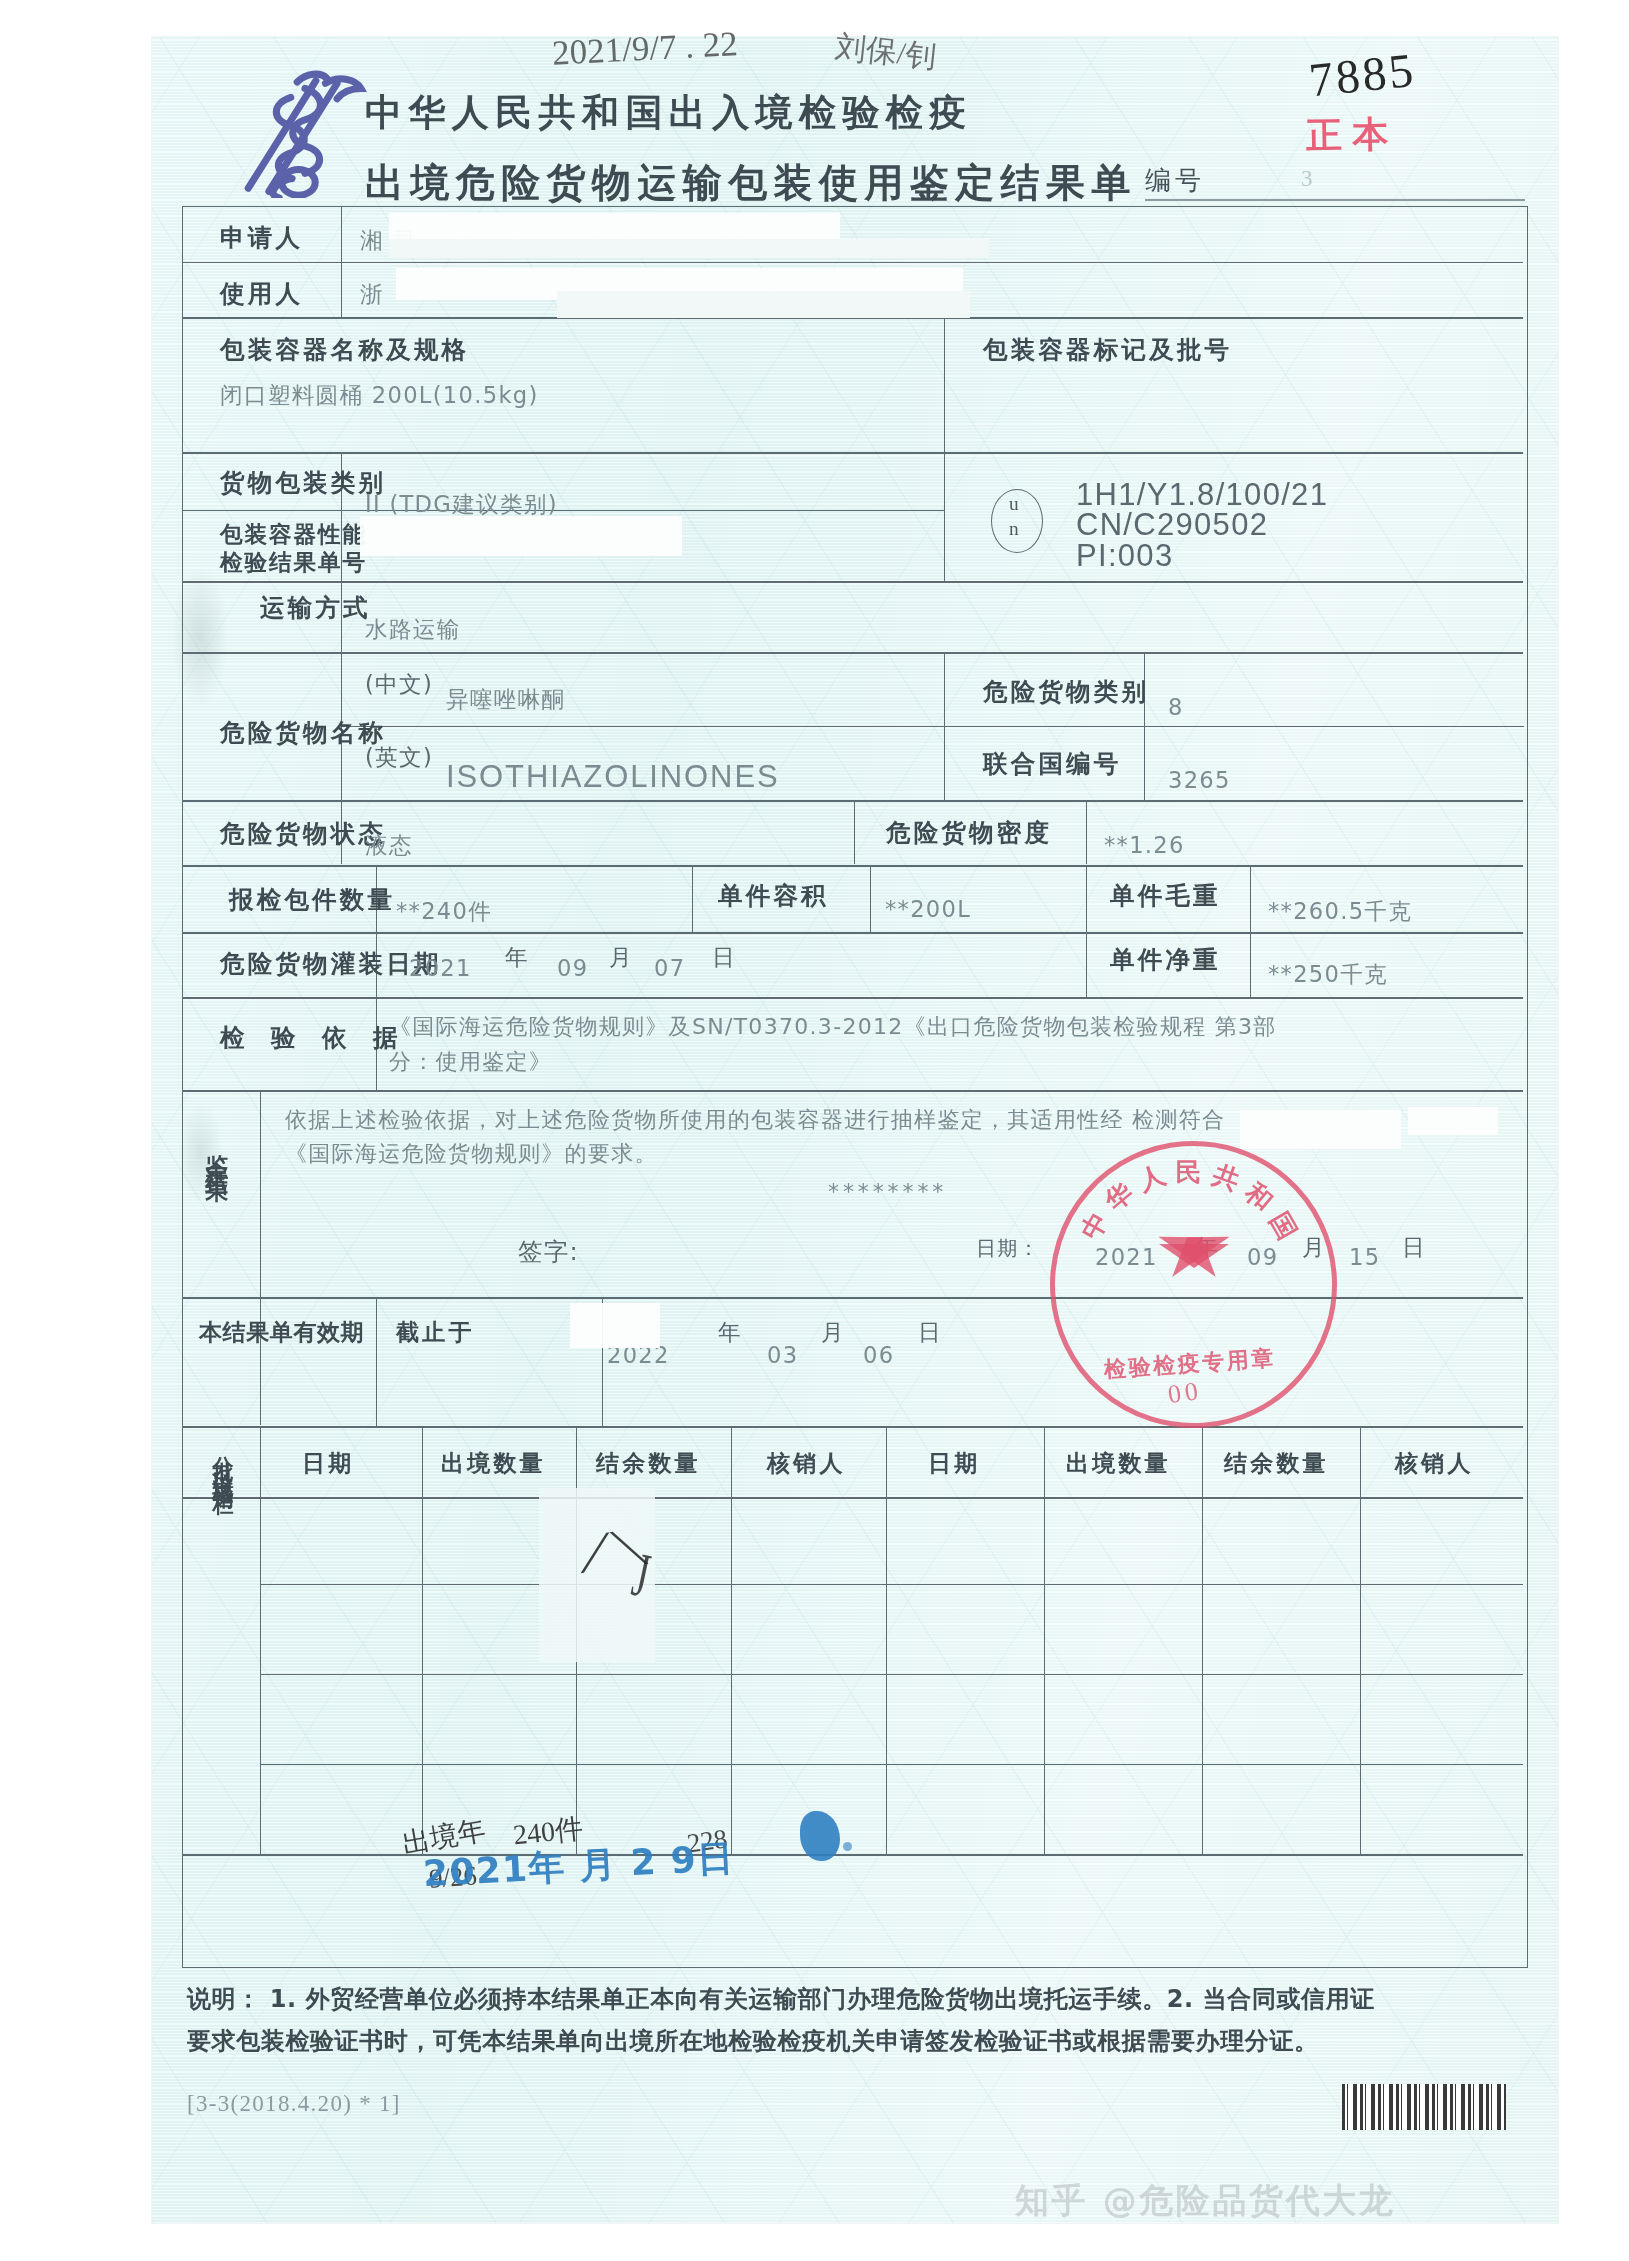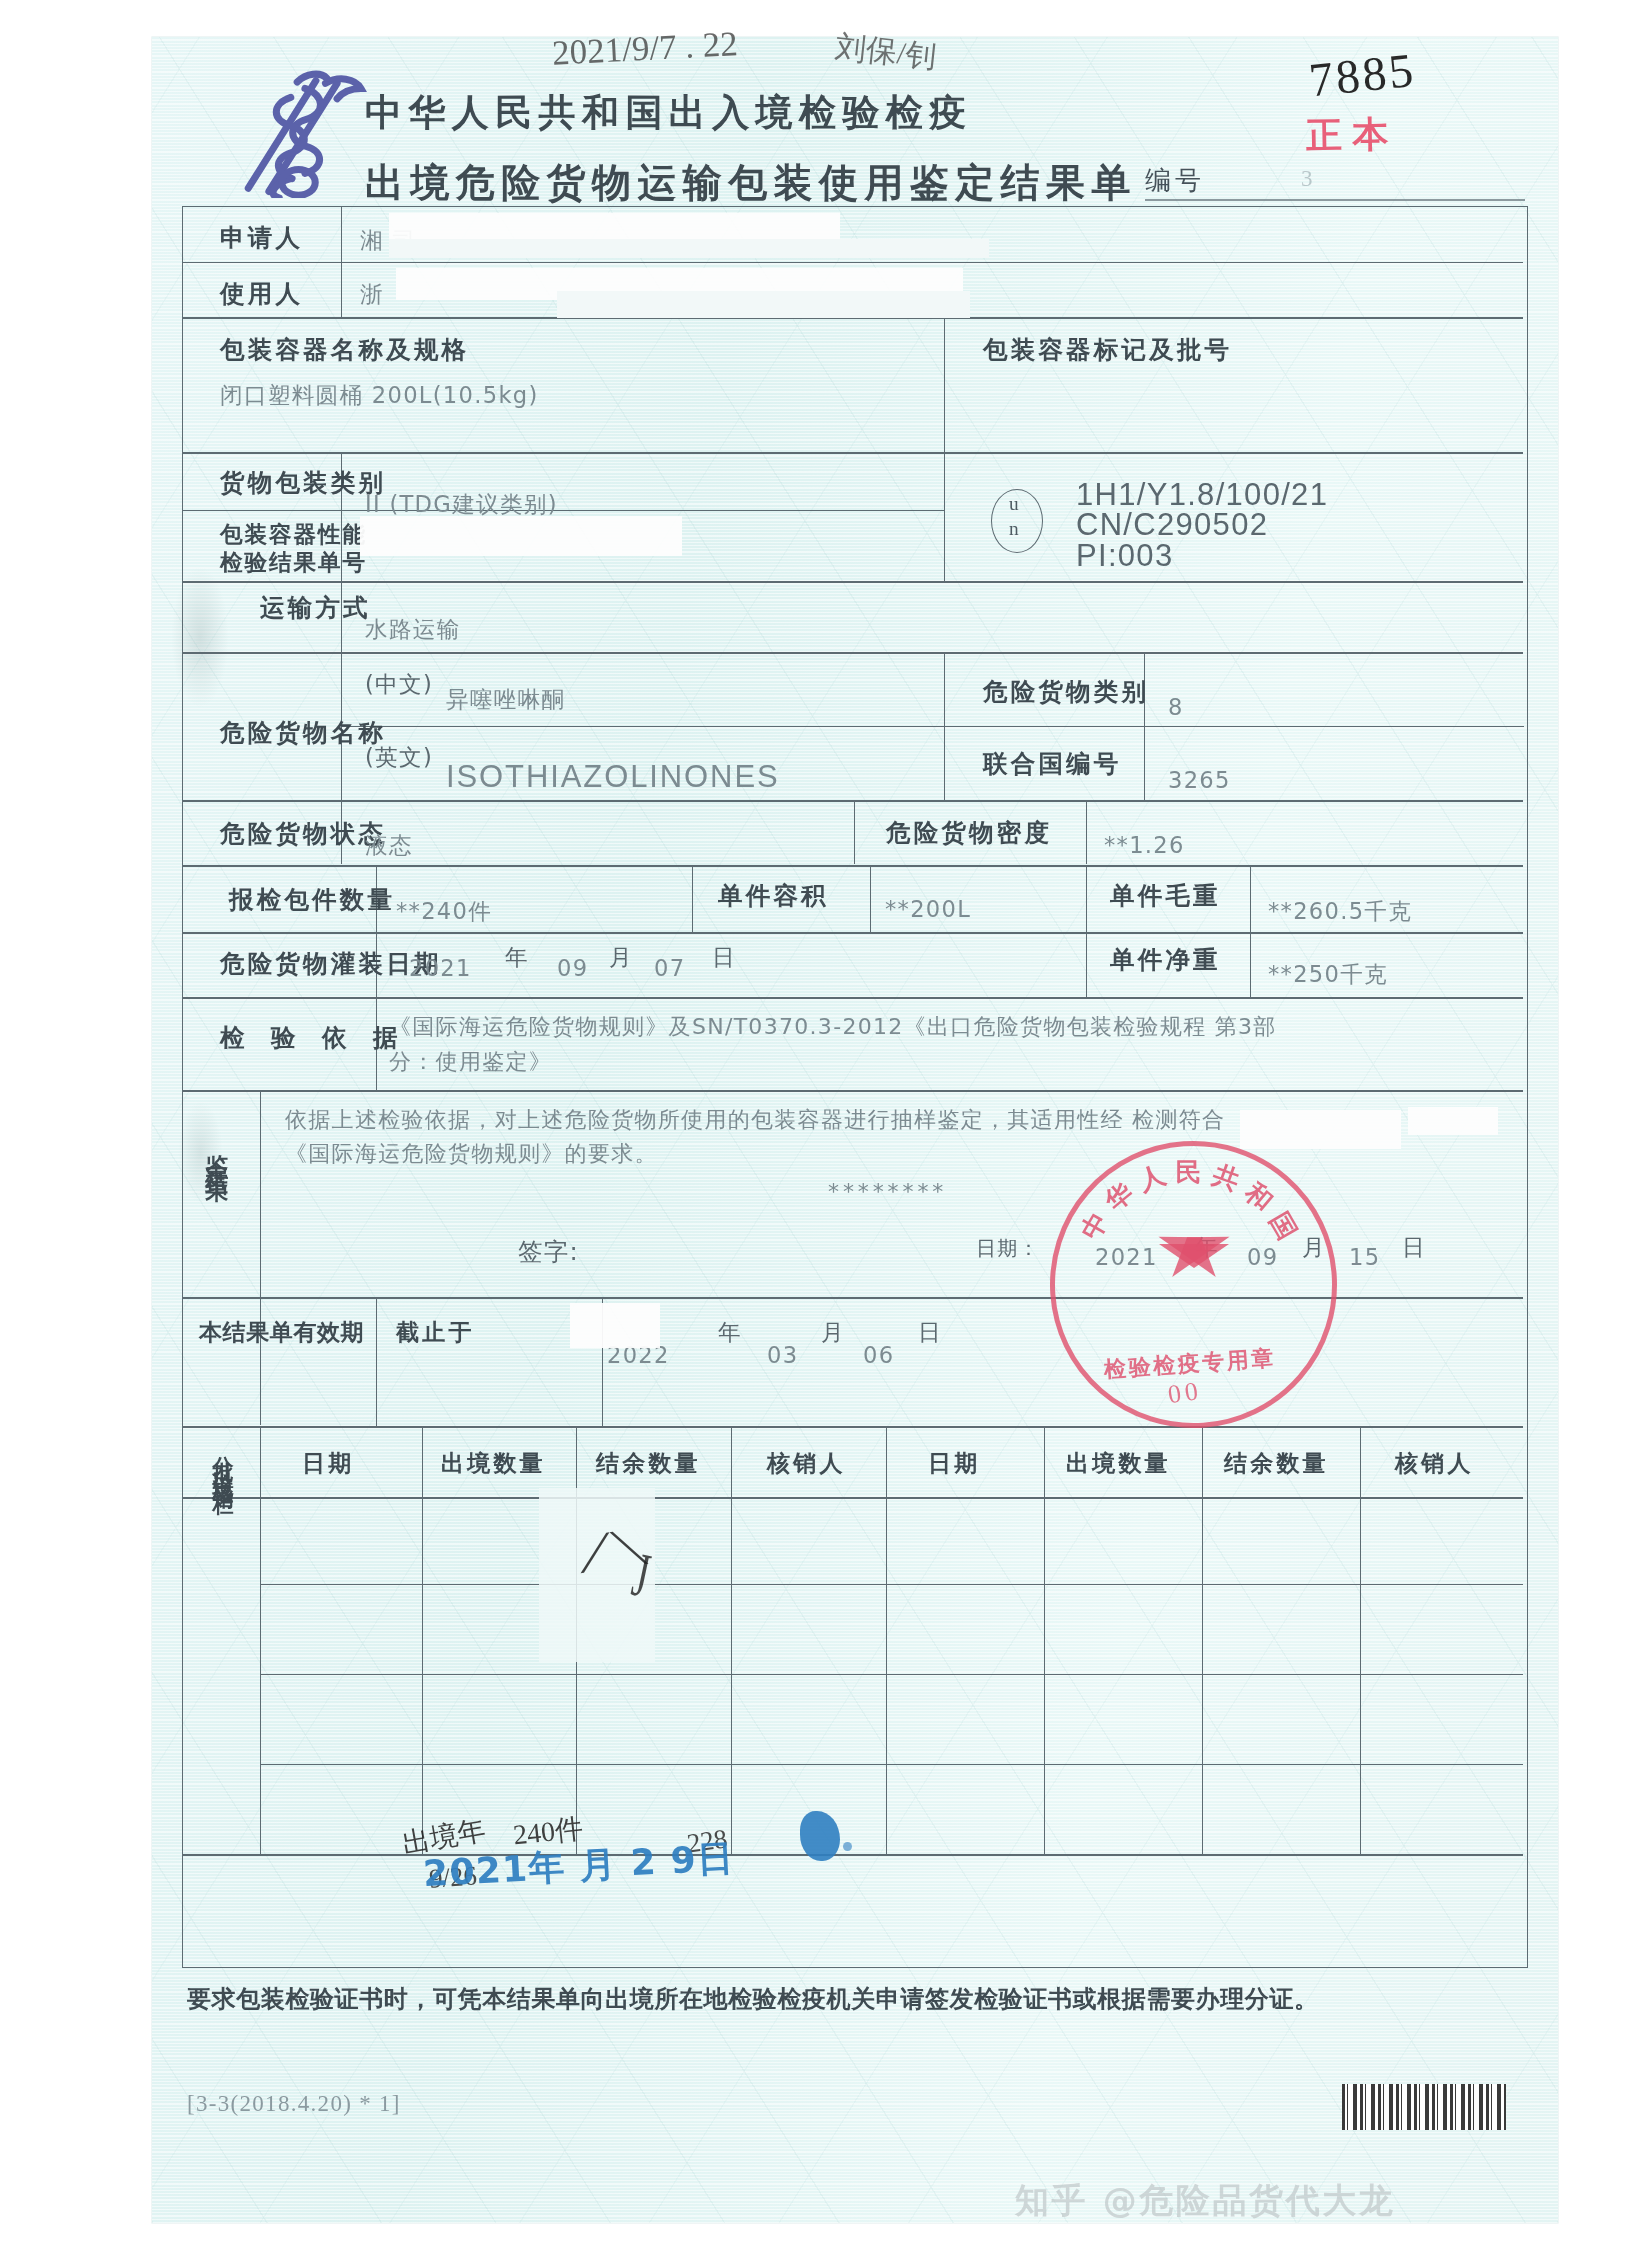--- a/index.html
+++ b/index.html
@@ -354,19 +354,20 @@
 
   <div id="hand-batch1">出境年</div>
   <div id="hand-batch2">240件</div>
   <div id="hand-batch3">9/26</div>
   <div id="hand-batch4">228</div>
   <div id="blue-stamp">2021年  月 2 9日</div>
   <div id="blue-blob"></div>
   <div id="blue-blob2"></div>
 
   <div id="notes">
+    <div>说明： 1. 外贸经营单位必须持本结果单正本向有关运输部门办理危险货物出境托运手续。2. 当合同或信用证</div>
     <div>要求包装检验证书时，可凭本结果单向出境所在地检验检疫机关申请签发检验证书或根据需要办理分证。</div>
   </div>
   <div id="formcode">[3-3(2018.4.20) * 1]</div>
   <div id="barcode"></div>
   <div id="watermark">知乎 @危险品货代大龙</div>
 </div>
 
 
 </body></html>

